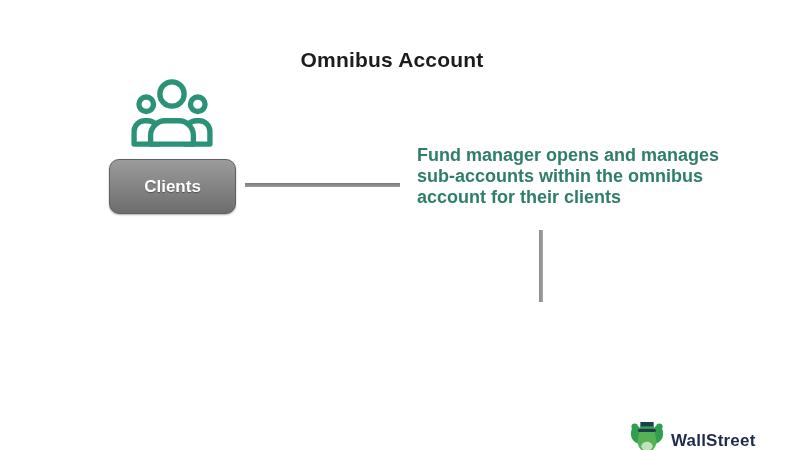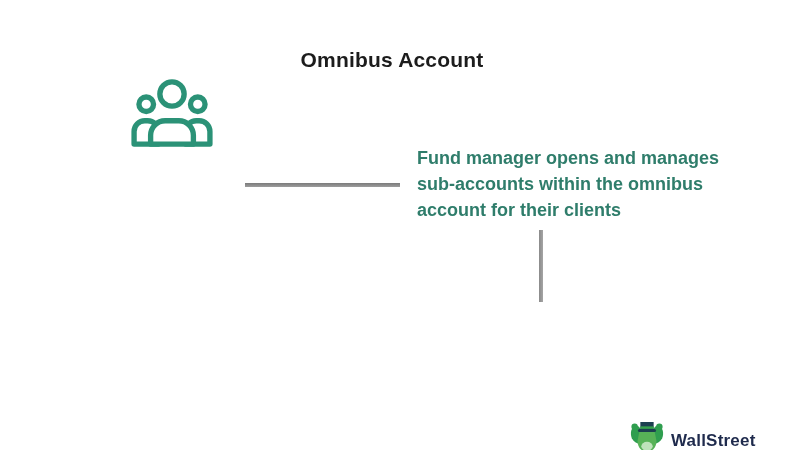--- a/index.html
+++ b/index.html
@@ -26,21 +26,21 @@
   .connector-h{
     position:absolute;left:245px;top:155px;width:155px;height:4px;
     background:linear-gradient(180deg,#7b7b7b,#9d9d9d);
   }
   .connector-v{
     position:absolute;left:539px;top:202px;width:4px;height:72px;
     background:linear-gradient(90deg,#8a8a8a,#a5a5a5);
   }
   .step-text{
     position:absolute;color:var(--accent-green,#2f7d6b);
-    font-size:18px;font-weight:700;line-height:26px;white-space:pre-line;
+    font-size:18px;font-weight:700;line-height:21px;white-space:pre-line;
   }
   .step-1{left:417px;top:117px;width:330px;}
   .step-2{left:423px;top:283px;width:330px;}
   .logo{
     position:absolute;left:628px;top:392px;display:flex;align-items:center;gap:5px;
   }
   .logo-wordmark{font-size:17px;font-weight:700;letter-spacing:.2px;}
   .logo-dark{color:var(--logo-dark,#1f2b4d);}
   .logo-teal{color:var(--logo-teal,#14b0b4);padding-left:30px;}
 </style>
@@ -55,20 +55,23 @@
     <g>
       <circle cx="15.5" cy="27" r="7.5"></circle>
       <path d="M3 68 V55 a11 11 0 0 1 11 -11 h3 a11 11 0 0 1 11 11 V68 Z"></path>
       <circle cx="68.5" cy="27" r="7.5"></circle>
       <path d="M56 68 V55 a11 11 0 0 1 11 -11 h3 a11 11 0 0 1 11 11 V68 Z"></path>
       <circle cx="42" cy="16.5" r="12.5"></circle>
       <path d="M20 68 V59 a15 15 0 0 1 15 -15 h14 a15 15 0 0 1 15 15 V68 Z"></path>
     </g>
   </svg>
 
+  <div class="clients-box">
+    <span>Clients</span>
+  </div>
 
   <div class="connector-h"></div>
 
   <div class="step-text step-1">Fund manager opens and manages
 sub-accounts within the omnibus
 account for their clients</div>
 
   <div class="connector-v"></div>
 
 

